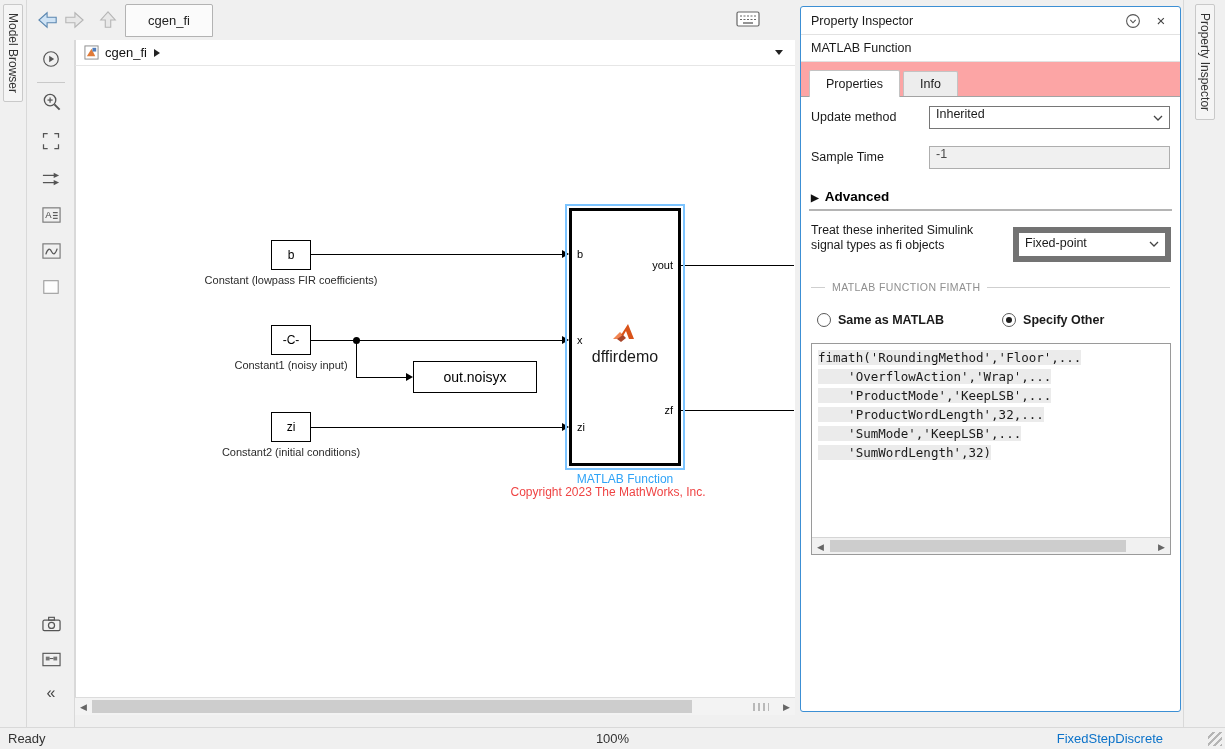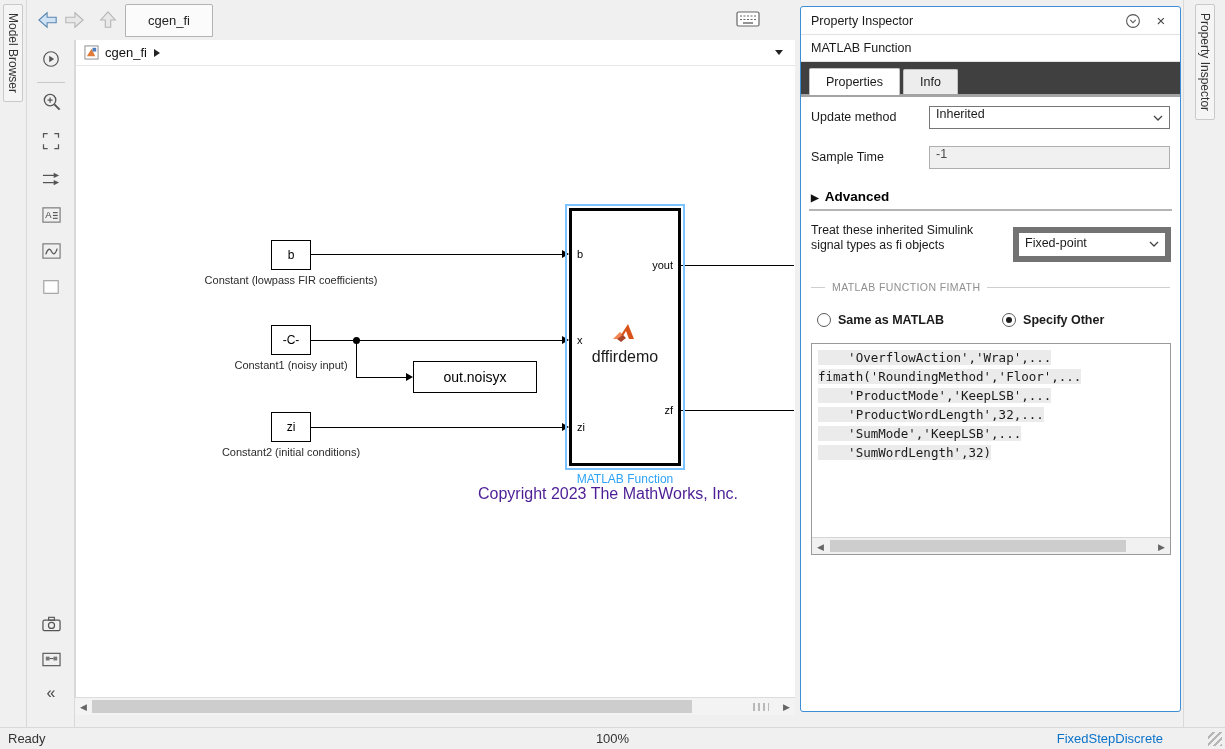--- a/index.html
+++ b/index.html
@@ -51,21 +51,21 @@
   .blk-label { position:absolute; width:240px; text-align:center; font-size:11px; color:#2b2b2b; }
   .fn-block { position:absolute; left:493px; top:142px; width:112px; height:258px; background:#fff; border:3px solid #000; outline:2px solid #7cc4ff; outline-offset:2px; }
   .port { position:absolute; font-size:11px; color:#000; }
   .fn-center { position:absolute; left:0; right:0; top:112px; text-align:center; }
   .fn-center svg { margin:0 auto; }
   .fn-name { font-size:16px; margin-top:3px; }
   .fn-label { position:absolute; left:429px; top:406px; width:240px; text-align:center; font-size:12px; color:#2fa3f7; }
   .wire { position:absolute; background:#000; }
   .arrow-right { position:absolute; width:0; height:0; border-left:7px solid #000; border-top:4px solid transparent; border-bottom:4px solid transparent; }
   .branch-dot { position:absolute; width:7px; height:7px; border-radius:50%; background:#000; }
-  .copyright { position:absolute; left:392px; top:419px; width:280px; text-align:center; font-size:16px; color:#4c1d95; }
+  .copyright { position:absolute; left:392px; top:419px; width:280px; text-align:center; font-size:12px; color:#ef4444; }
 
   
   .canvas-hscroll { position:absolute; left:75px; top:697px; width:720px; height:18px; background:#f3f3f3; border-top:1px solid #dcdcdc; }
   .scroll-arrow { position:absolute; top:0; width:17px; height:17px; display:flex; align-items:center; justify-content:center; font-size:9px; color:#666; }
   .scroll-thumb { position:absolute; left:17px; top:2px; width:600px; height:13px; background:#cdcdcd; }
   .splitter-grip { position:absolute; right:26px; top:5px; width:16px; height:8px;
     background:repeating-linear-gradient(90deg,#b9b9b9 0 2px,transparent 2px 5px); }
 
   
   .statusbar { position:absolute; left:0; top:727px; width:1225px; height:22px; background:#f0f0f0; border-top:1px solid #d9d9d9; font-size:13px; }
@@ -76,21 +76,21 @@
     background:repeating-linear-gradient(135deg,transparent 0 3px,#b5b5b5 3px 5px); }
 
   
   .panel { position:absolute; left:800px; top:6px; width:381px; height:706px; background:#fff;
     border:1px solid #3c8fd4; border-radius:3px; font-size:12.5px; }
   .panel-header { height:28px; border-bottom:1px solid #e2e2e2; display:flex; align-items:center; padding:0 10px; gap:10px; }
   .panel-header .title { flex:1; color:#1a1a1a; }
   .hdr-btn { display:flex; align-items:center; justify-content:center; width:18px; height:18px; color:#444; }
   .hdr-close { font-size:15px; line-height:1; }
   .panel-subject { height:27px; border-bottom:1px solid #e2e2e2; display:flex; align-items:center; padding:0 10px; }
-  .panel-tabs { height:35px; background:#404040; border-bottom:3px solid #a3a3a3; display:flex; align-items:flex-end; padding-left:8px; gap:3px; }
+  .panel-tabs { height:35px; background:#fca5a5; border-bottom:1px solid #a3a3a3; display:flex; align-items:flex-end; padding-left:8px; gap:3px; }
   .ptab { height:25px; padding:0 16px; display:flex; align-items:center; border:1px solid #c3c3c3; border-bottom:none; background:#ededed; border-radius:2px 2px 0 0; }
   .ptab.active { background:#fff; height:27px; margin-bottom:-1px; }
   .form-row { position:relative; height:32px; margin-top:8px; }
   .form-label { position:absolute; left:10px; top:5px; }
   .control { position:absolute; left:128px; right:10px; top:1px; height:23px; border:1px solid #767676; background:#fff;
     display:flex; padding:0 22px 0 6px; }
   .control .chev { position:absolute; right:6px; top:8px; }
   .control.disabled { background:#f0f0f0; border-color:#aeaeae; color:#4a4a4a; }
   .section-head { font-weight:bold; font-size:13.5px; color:#000; padding:12px 10px 5px; }
   .tri { display:inline-block; font-size:10px; margin-right:6px; color:#111; }
@@ -373,22 +373,22 @@
   <div class="radio-row">
     <span class="radio"></span>
     <span class="radio-label">Same as MATLAB</span>
     <span class="radio-gap"></span>
     <span class="radio checked"></span>
     <span class="radio-label">Specify Other</span>
   </div>
 
   <div class="code-box">
     <div class="code-text">
+      <div class="code-line"><span>fimath('RoundingMethod','Floor',...</span></div>
       <div class="code-line"><span>    'OverflowAction','Wrap',...</span></div>
-      <div class="code-line"><span>fimath('RoundingMethod','Floor',...</span></div>
       <div class="code-line"><span>    'ProductMode','KeepLSB',...</span></div>
       <div class="code-line"><span>    'ProductWordLength',32,...</span></div>
       <div class="code-line"><span>    'SumMode','KeepLSB',...</span></div>
       <div class="code-line"><span>    'SumWordLength',32)</span></div>
     </div>
     <div class="code-scroll">
       <div class="scroll-arrow" style="left:0; top:0;">◀</div>
       <div class="scroll-thumb"></div>
       <div class="scroll-arrow" style="right:0; top:0;">▶</div>
     </div>

